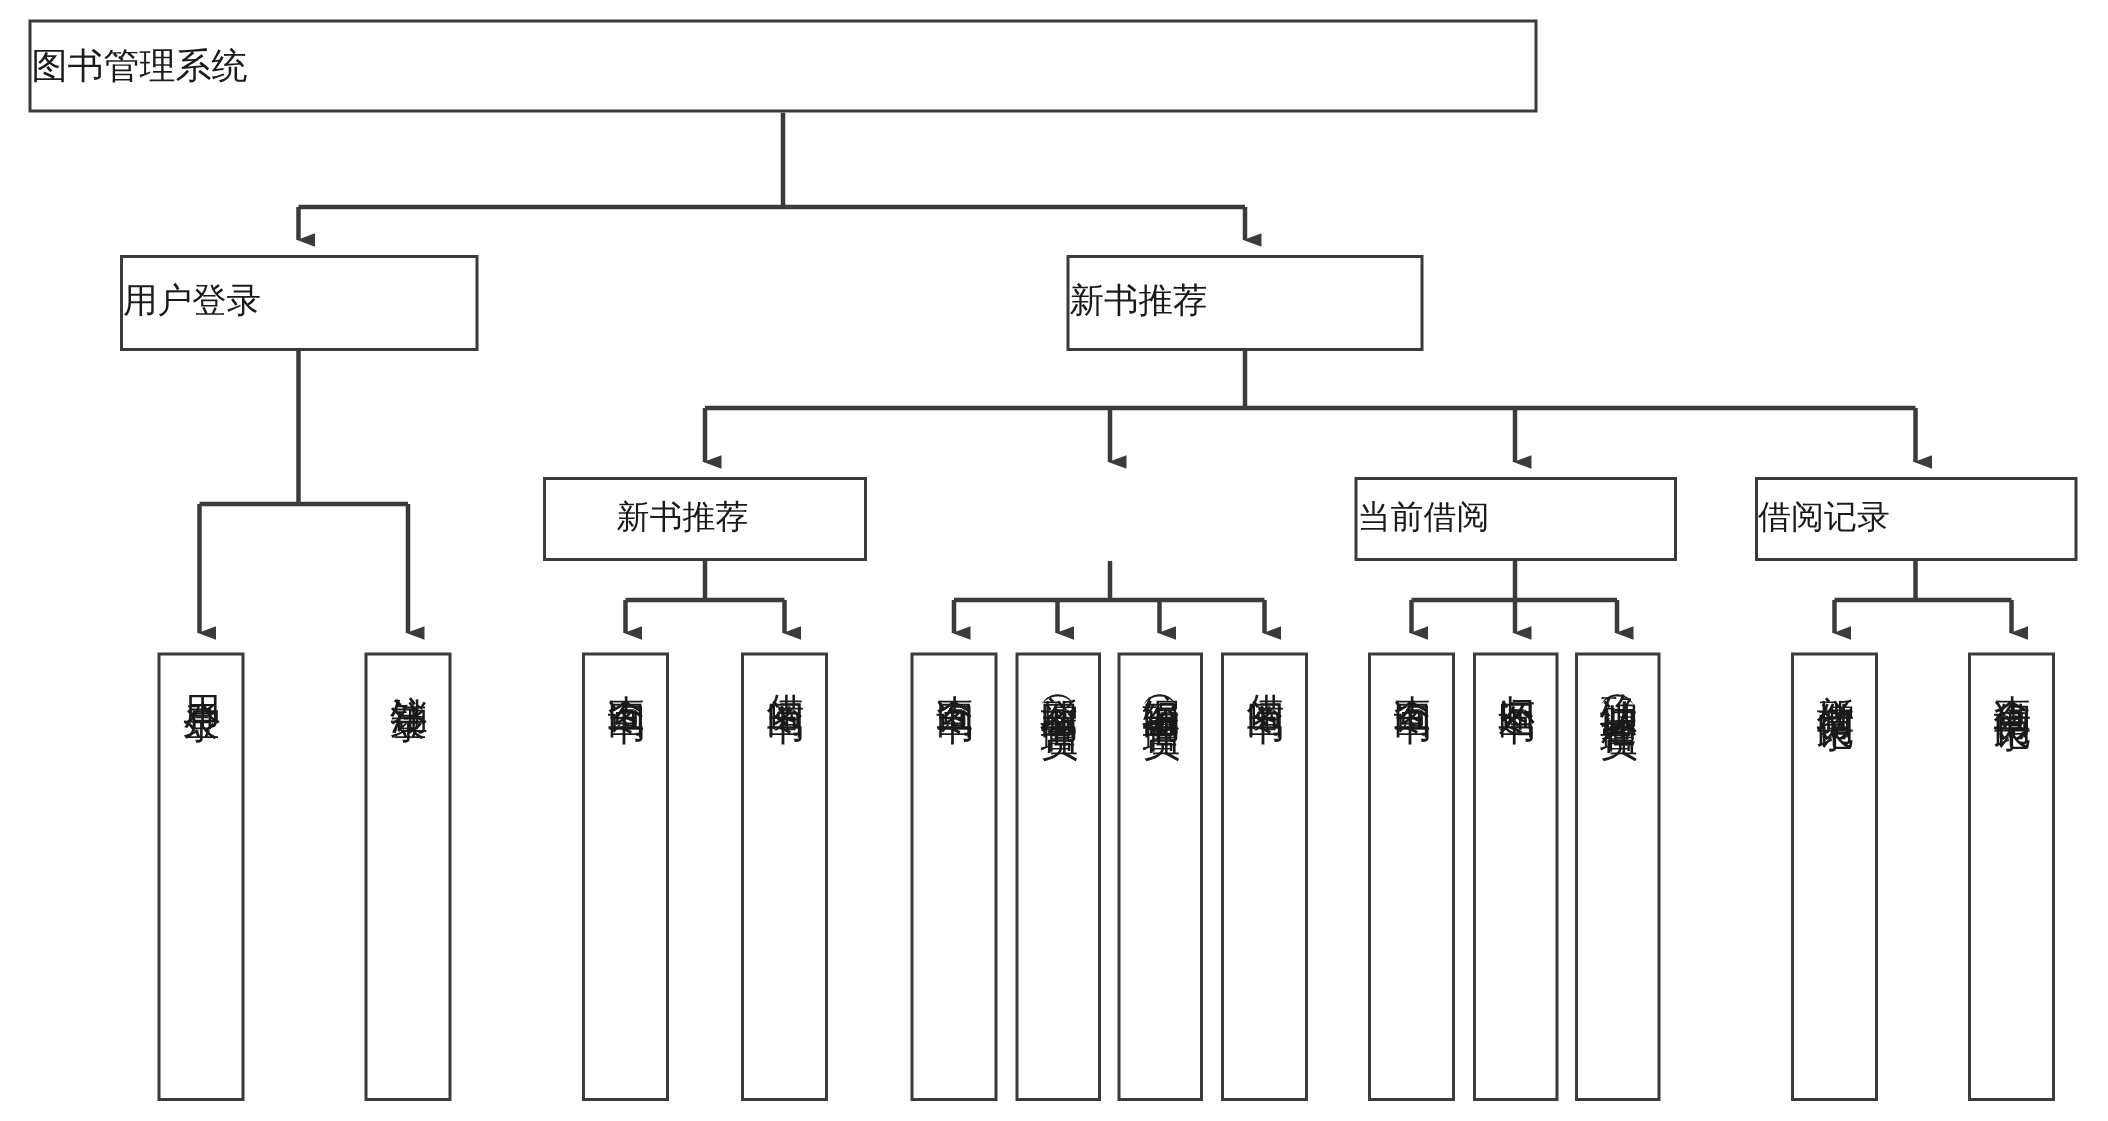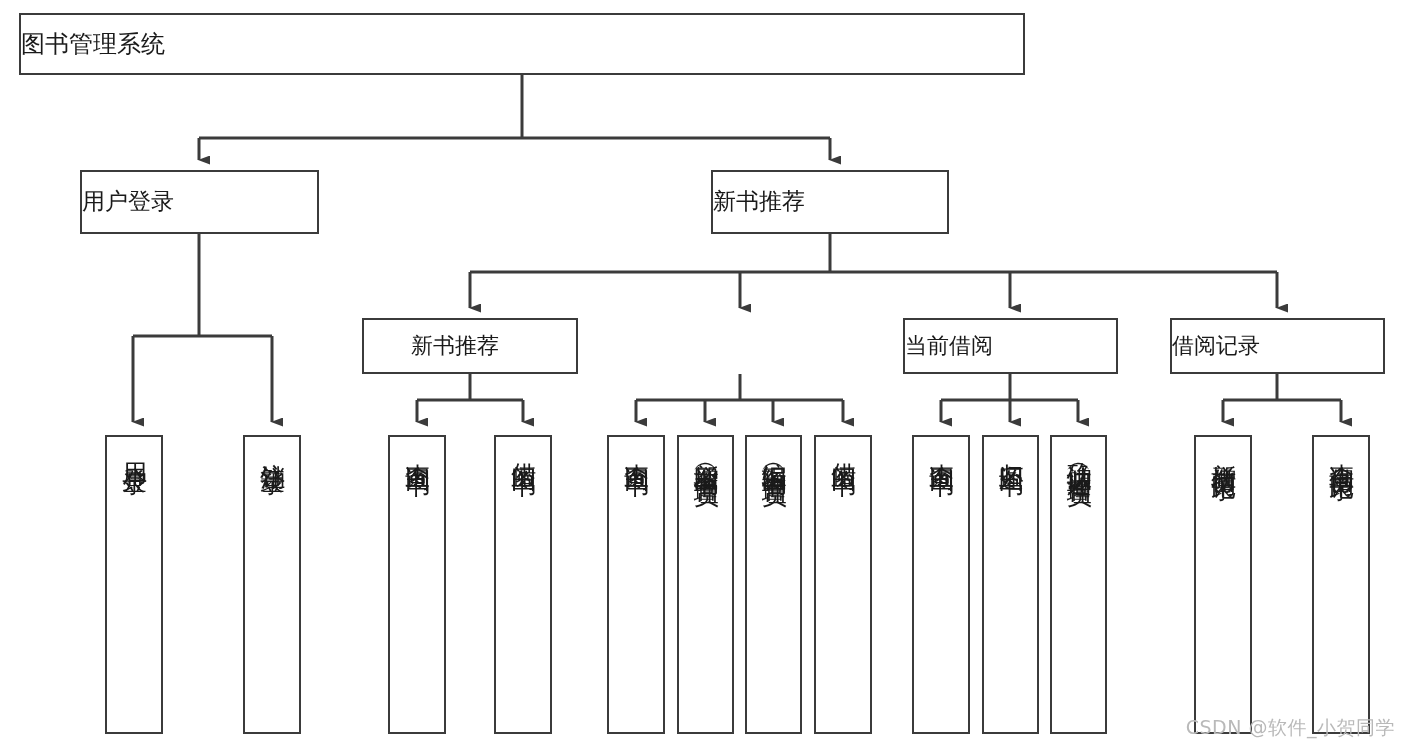--- a/index.html
+++ b/index.html
@@ -184,15 +184,14 @@
     <span class="lbl">确认归还（管理员）</span>
   </div>
 
   <div class="node leaf" style="left:1194px; top:435px; width:58px; height:299px;">
     <span class="lbl">新增借阅记录</span>
   </div>
   <div class="node leaf" style="left:1312px; top:435px; width:58px; height:299px;">
     <span class="lbl">查询借阅记录</span>
   </div>
 
-  <div class="watermark">CSDN @软件_小贺同学</div>
 
 </div>
 
 </body></html>

